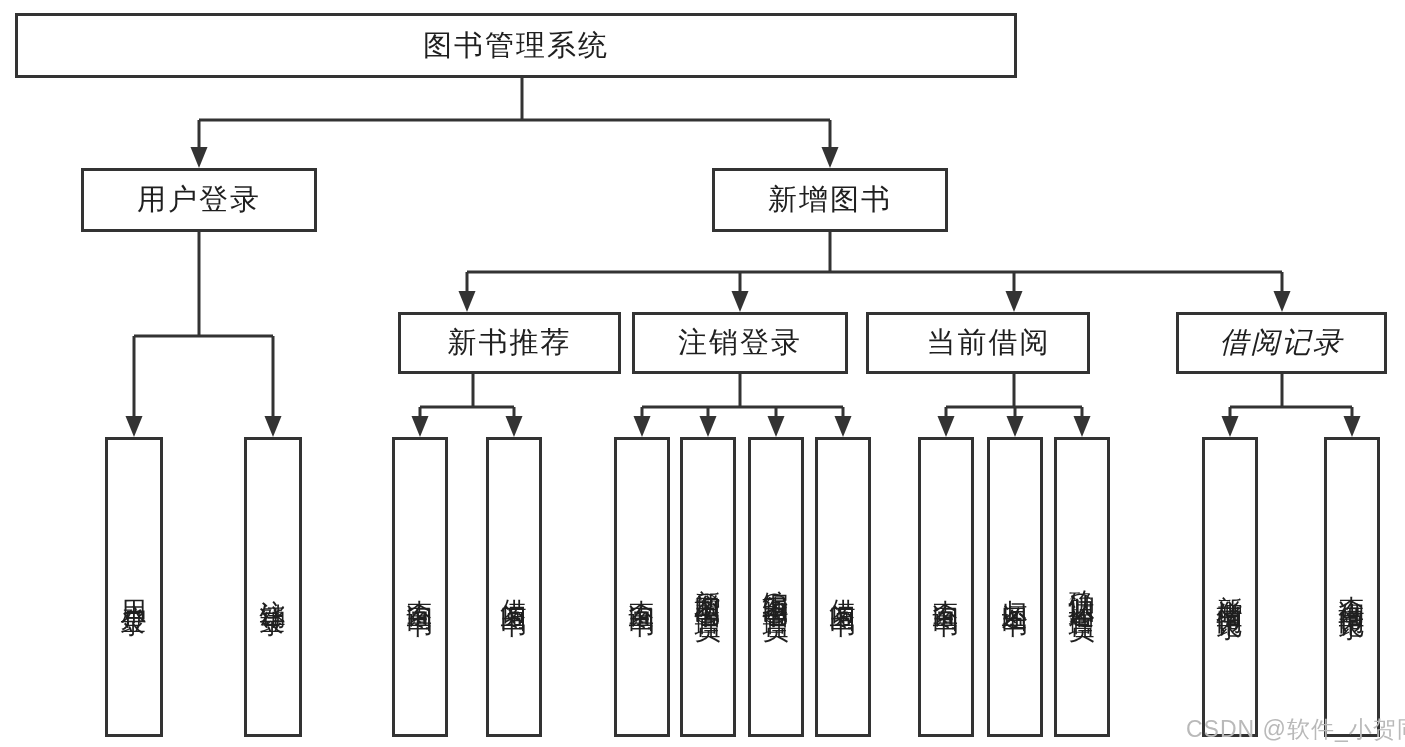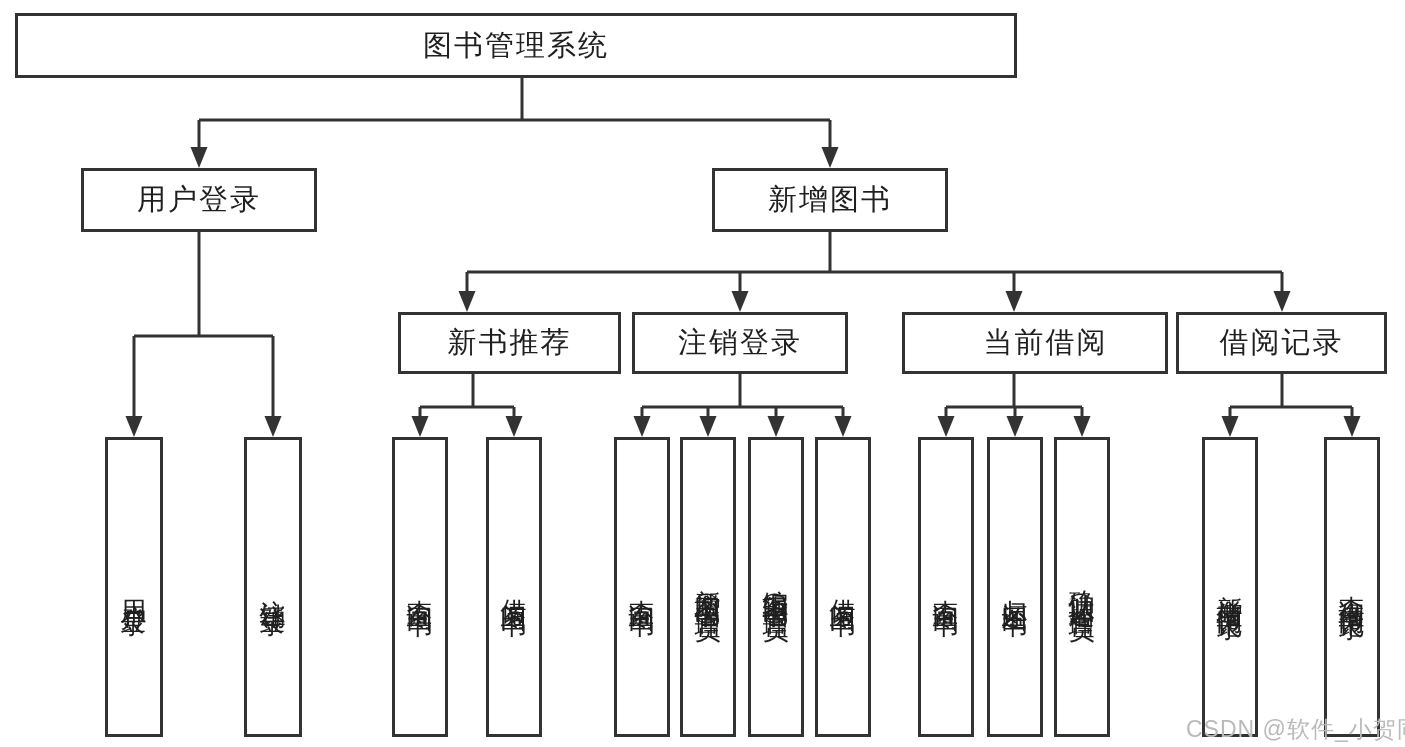--- a/index.html
+++ b/index.html
@@ -20,22 +20,22 @@
   .v{
     writing-mode:vertical-rl; text-orientation:mixed;
     font-size:26px; letter-spacing:4px; line-height:1;
   }
   
   .n-root        { left:15px;   top:13px;  width:1002px; height:65px; }
   .n-user-login  { left:81px;   top:168px; width:236px;  height:64px; }
   .n-book-mgmt   { left:712px;  top:168px; width:236px;  height:64px; }
   .n-new-books   { left:362px;  top:312px; width:223px;  height:62px;margin-left:36px; }
   .n-book-borrow { left:632px;  top:312px; width:216px;  height:62px; }
-  .n-current     { left:902px;  top:312px; width:266px;  height:62px;padding-left:21px; }
-  .n-records     { left:1176px; top:312px; width:211px;  height:62px; }
+  .n-current     { left:866px;  top:312px; width:224px;  height:62px;padding-left:21px; }
+  .n-records     { left:1176px; top:312px; width:211px;  height:62px;font-style:italic; }
   
   .leaf{ top:437px; height:300px; width:56px; }
   .l1 { left:105px; width:58px; }
   .l2 { left:244px; width:58px; }
   .l3 { left:392px; }
   .l4 { left:486px; }
   .l5 { left:614px; }
   .l6 { left:680px; }
   .l7 { left:748px; }
   .l8 { left:815px; }

